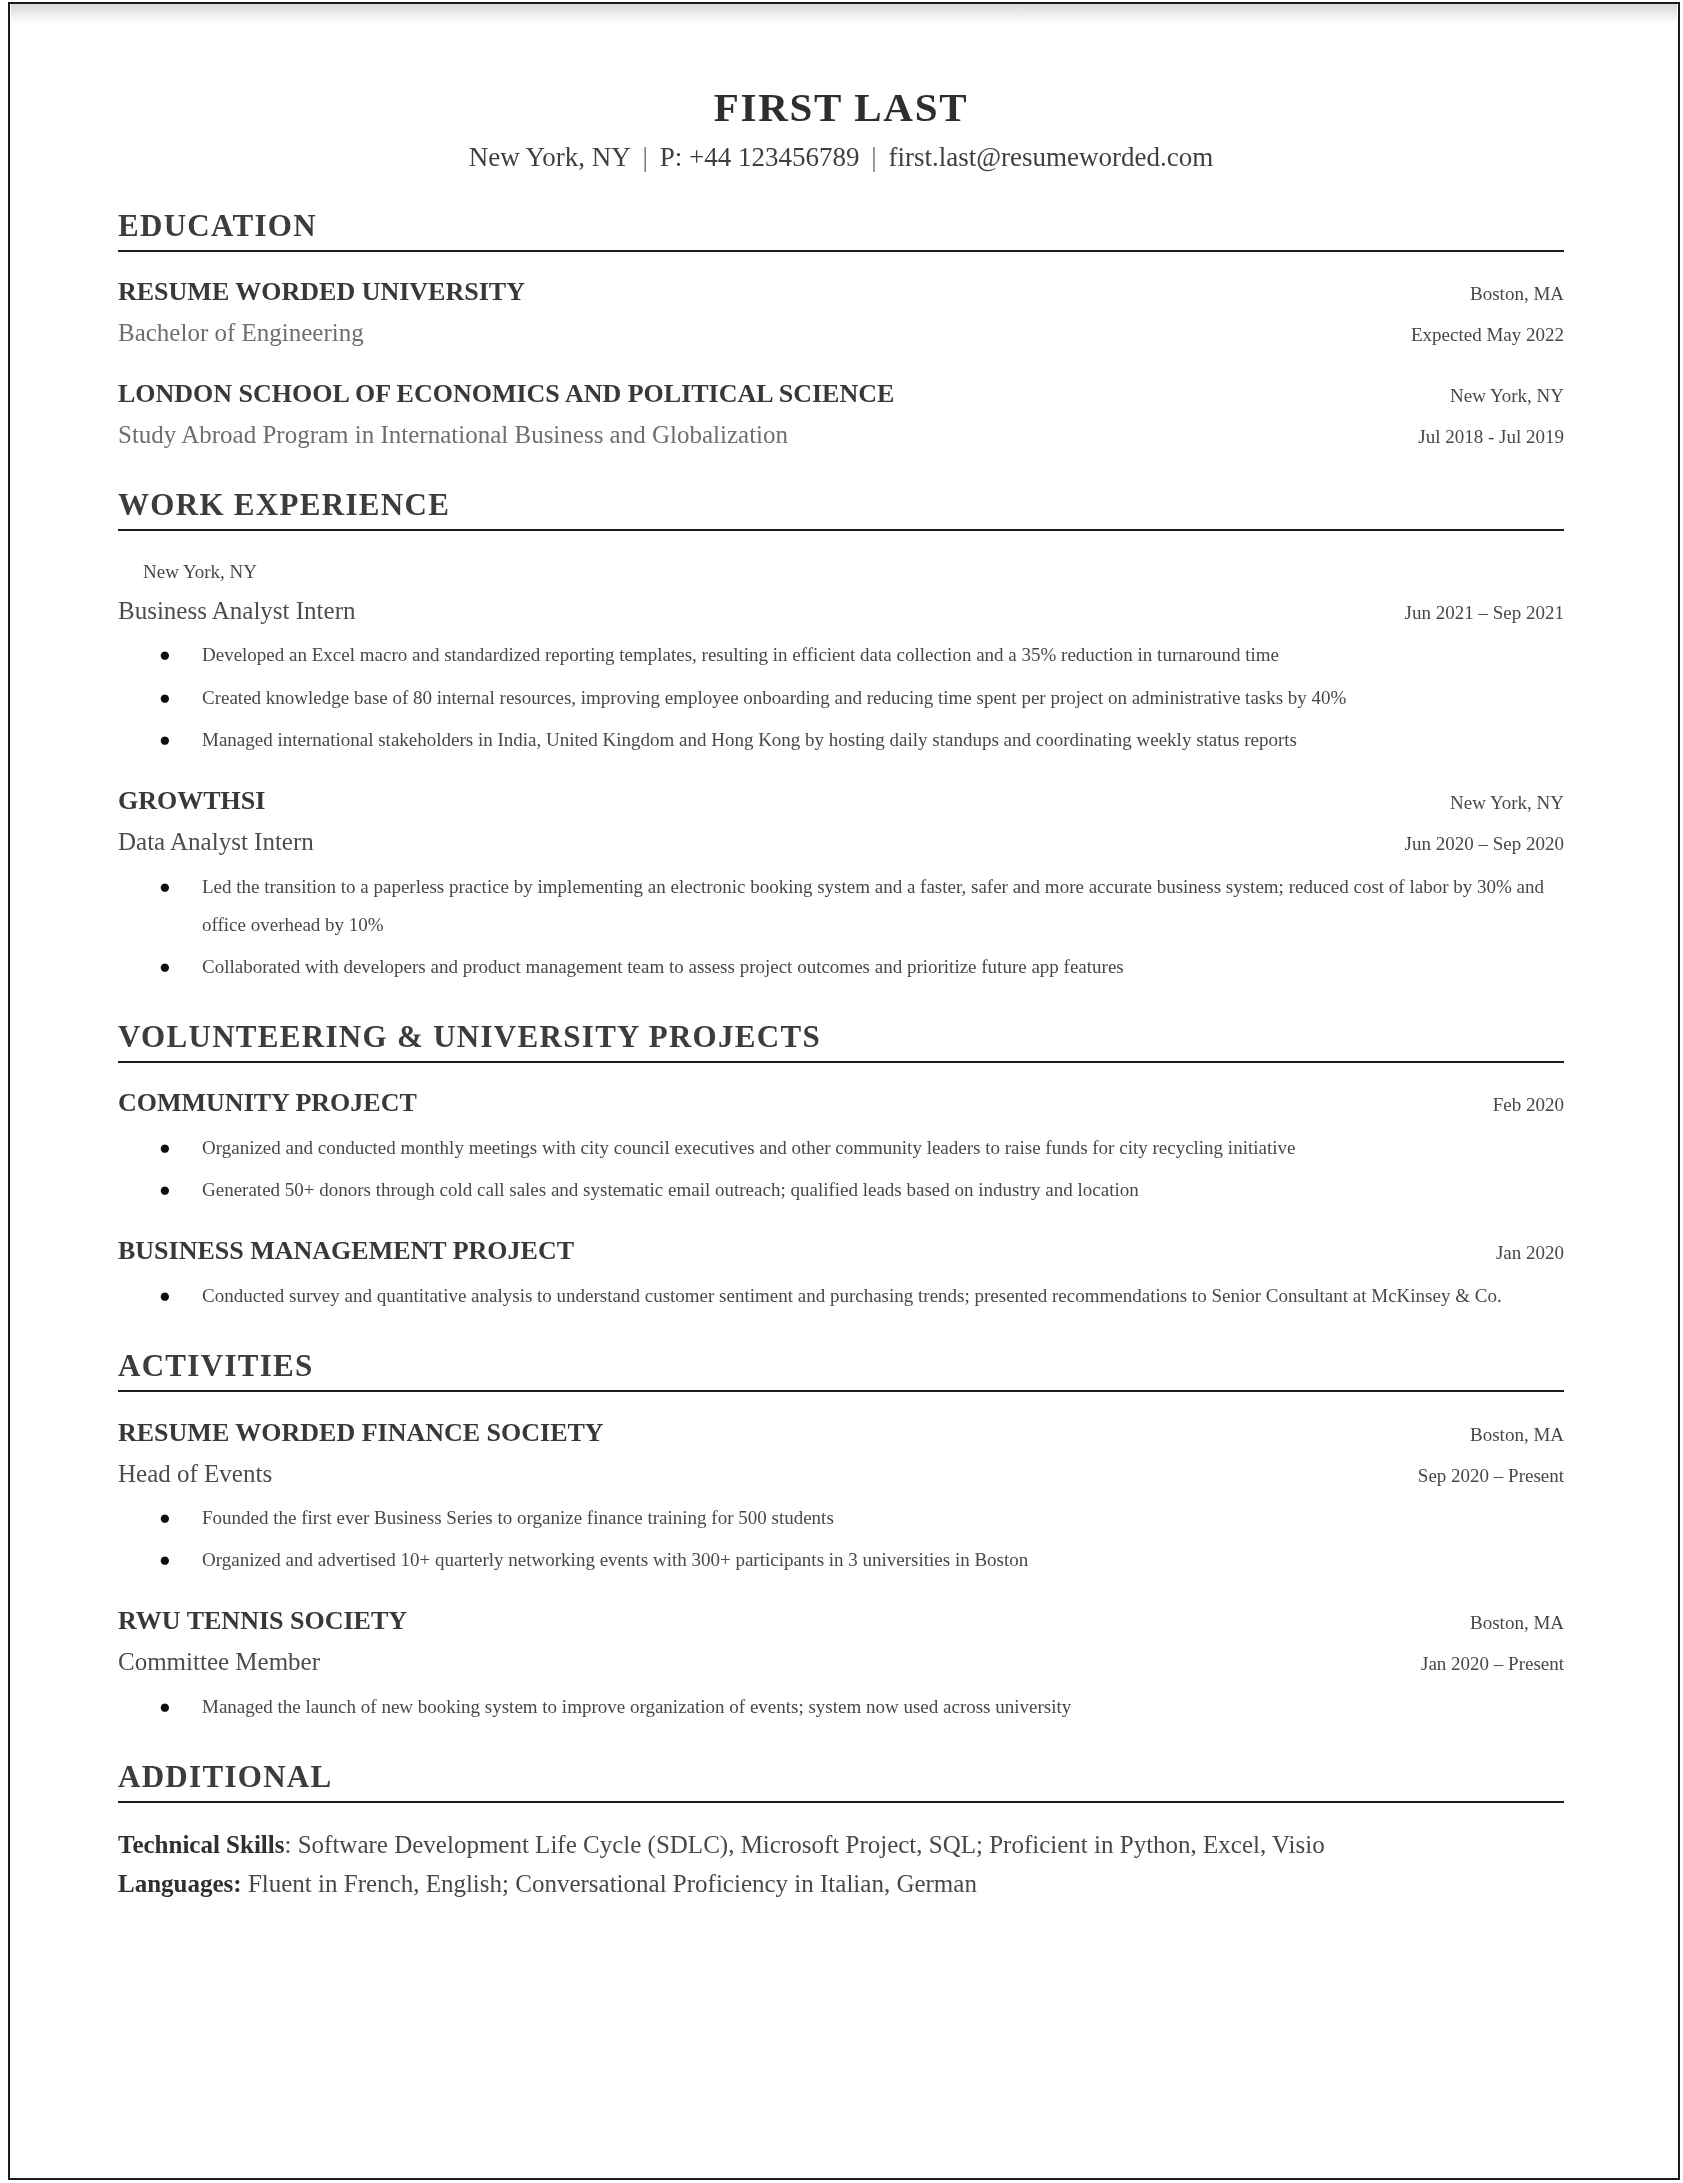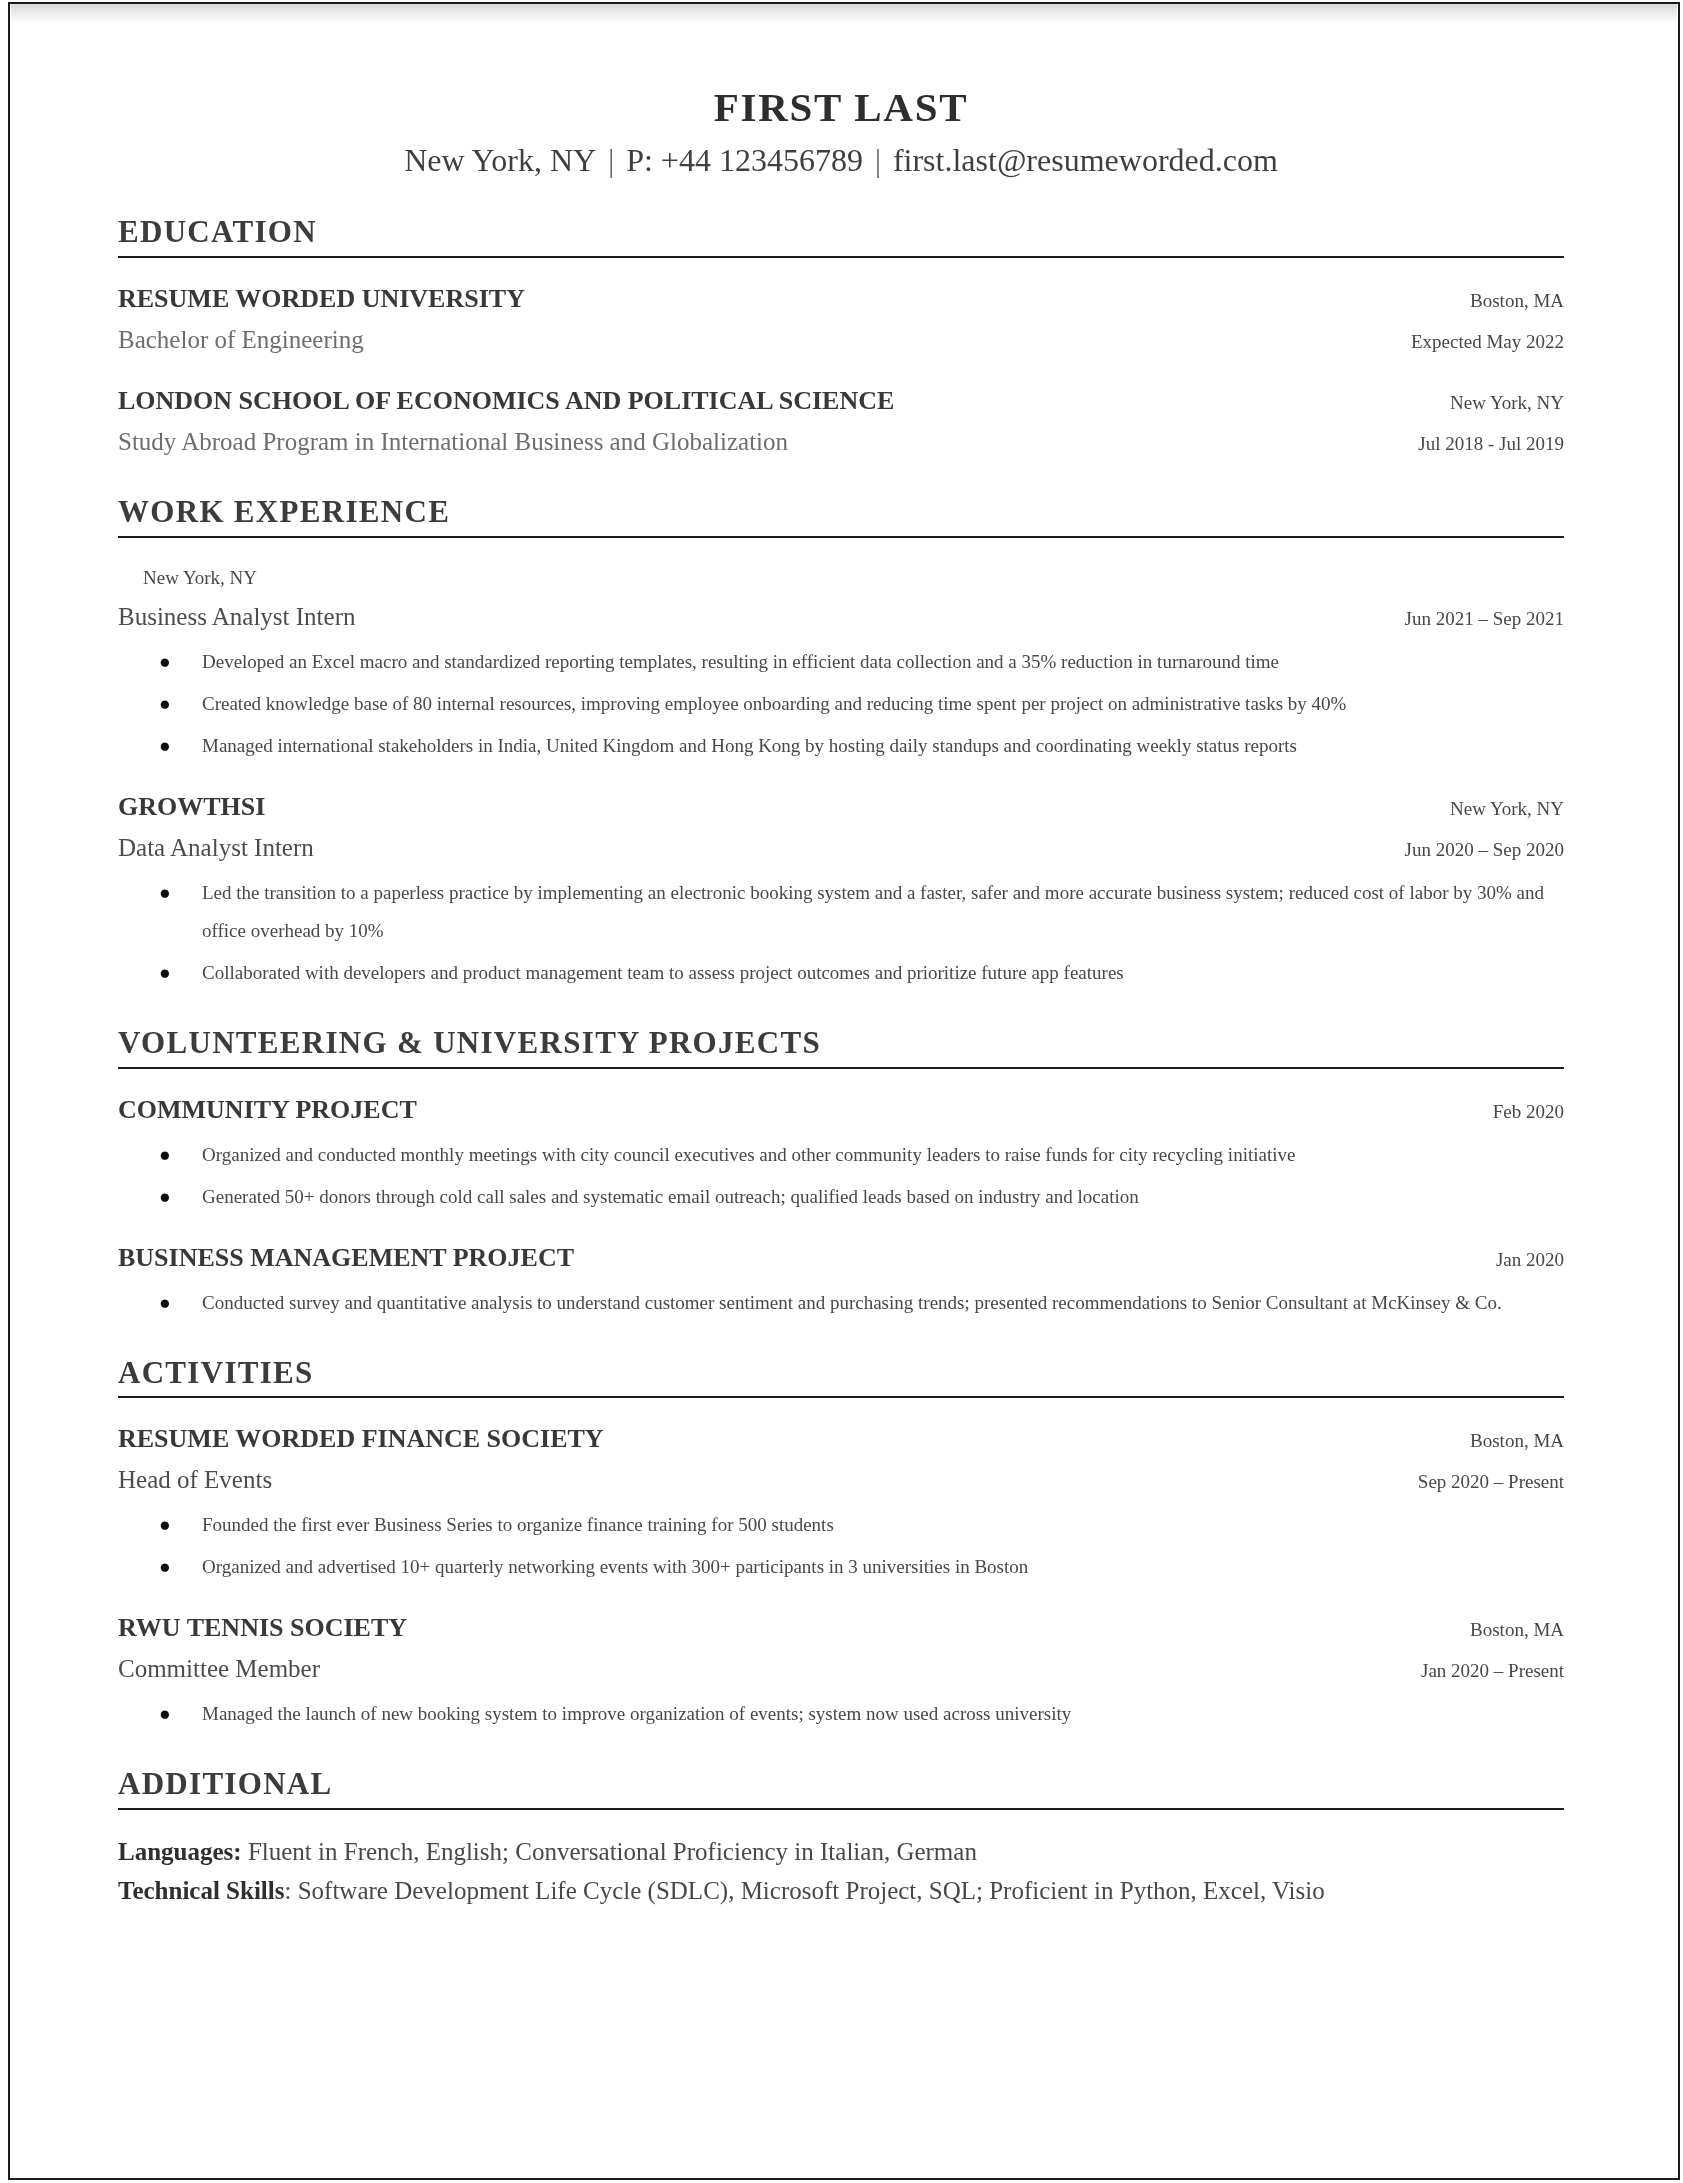--- a/index.html
+++ b/index.html
@@ -43,21 +43,21 @@
     text-align: center;
     font-size: 41px;
     font-weight: bold;
     letter-spacing: 1.7px;
     color: #2e2e2e;
     line-height: 1.15;
   }
   .contact-line {
     margin-top: 8.4px;
     text-align: center;
-    font-size: 32px;
+    font-size: 27px;
     color: #3f3f3f;
     line-height: 1.3;
   }
   .contact-line .sep {
     color: #6b6b6b;
     margin: 0 11.8px;
     font-weight: 400;
   }
   
   .section { margin-top: 34px; }
@@ -288,21 +288,21 @@
           </ul>
         </div>
 
       </div>
     </section>
 
     <section class="section">
       <h2 class="section-title">ADDITIONAL</h2>
       <div class="rule"></div>
       <div class="add-lines">
+        <p class="add-line"><span class="add-label">Technical Skills</span><span>: Software Development Life Cycle (SDLC), Microsoft Project, SQL; Proficient in Python, Excel, Visio</span></p>
         <p class="add-line"><span class="add-label">Languages:</span><span> Fluent in French, English; Conversational Proficiency in Italian, German</span></p>
-        <p class="add-line"><span class="add-label">Technical Skills</span><span>: Software Development Life Cycle (SDLC), Microsoft Project, SQL; Proficient in Python, Excel, Visio</span></p>
         <p class="add-line"></p>
       </div>
     </section>
 
   </div>
 </div>
 
 
 </body></html>

